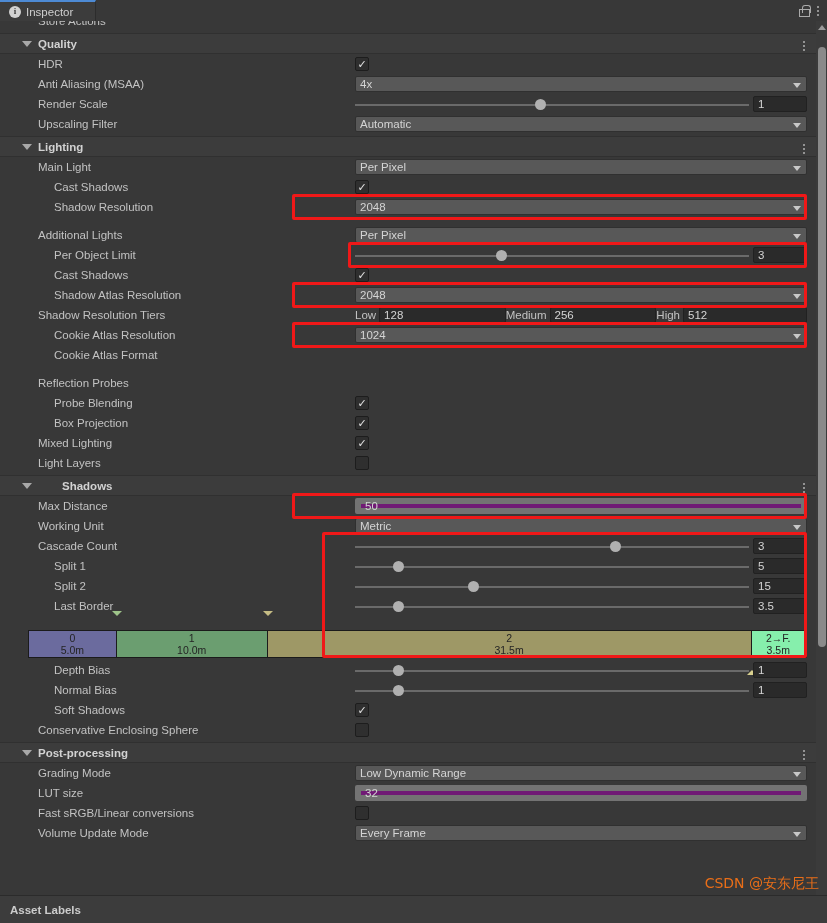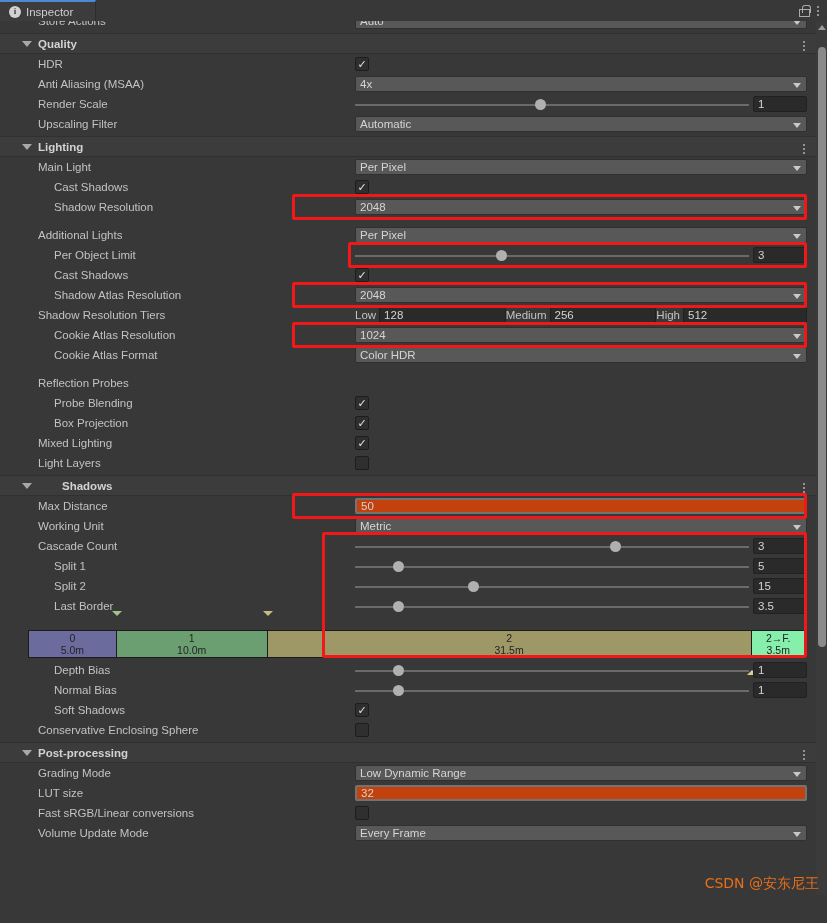--- a/index.html
+++ b/index.html
@@ -86,21 +86,21 @@
     background: #585858; border: 1px solid #303030; border-radius: 2px;
     display: flex; align-items: center; padding: 0 4px; color: #d4d4d4; font-size: 11.5px;
   }
   .dropdown .arrow {
     position: absolute; right: 5px; top: 6px;
     width: 0; height: 0; border-left: 4px solid transparent; border-right: 4px solid transparent;
     border-top: 5px solid #c9c9c9;
   }
   .textfield {
     position: absolute; left: 0; right: 0; top: 2px; height: 16px;
-    background: #c2410c; border: 2px solid #737373; border-radius: 2px;
+    background: #701a75; border: 6px solid #737373; border-radius: 2px;
     display: flex; align-items: center; padding: 0 4px; color: #d4d4d4; font-size: 11.5px;
   }
   .checkbox {
     position: absolute; left: 0; top: 3px; width: 14px; height: 14px;
     background: #2f2f2f; border: 1px solid #1d1d1d; border-radius: 2px;
     display: flex; align-items: center; justify-content: center;
     color: #e2e2e2; font-size: 11px; line-height: 1;
   }
   .checkbox.off { color: transparent; }
 
@@ -198,23 +198,20 @@
           <i></i>
           <i></i>
         </span>
     </div>
   </div>
 
   <div class="body">
     <div class="content" id="content">
         <div class="row" style="position:absolute;left:0;top:-10px;width:816px;">
   <span class="row-label ind1">Store Actions</span>
-  <span class="fieldzone">
-    <span class="dropdown">Auto<span class="arrow"></span></span>
-  </span>
 </div>
         <div class="section" style="position:absolute;left:0;top:12px;width:816px;">
       <span class="tri"></span>
       <span class="stitle">Quality</span>
       <span class="kebab">
             <i></i>
             <i></i>
             <i></i>
           </span>
     </div>
@@ -321,23 +318,20 @@
           </span>
       </div>
         <div class="row" style="position:absolute;left:0;top:304px;width:816px;">
         <span class="row-label ind2">Cookie Atlas Resolution</span>
         <span class="fieldzone">
             <span class="dropdown">1024<span class="arrow"></span></span>
           </span>
       </div>
         <div class="row" style="position:absolute;left:0;top:324px;width:816px;">
         <span class="row-label ind2">Cookie Atlas Format</span>
-        <span class="fieldzone">
-            <span class="dropdown">Color HDR<span class="arrow"></span></span>
-          </span>
       </div>
         <div class="row" style="position:absolute;left:0;top:352px;width:816px;">
         <span class="row-label ind1">Reflection Probes</span>
         <span class="fieldzone"></span>
       </div>
         <div class="row" style="position:absolute;left:0;top:372px;width:816px;">
         <span class="row-label ind2">Probe Blending</span>
         <span class="fieldzone">
             <span class="checkbox ">✓</span>
           </span>
@@ -526,13 +520,16 @@
         <div class="redbox" style="top:511px;left:322px;right:9px;height:126px;border-color:#f01818"></div>
       </div>
   </div>
 
   <div class="scrollbar">
     <div class="scroll-up"></div>
     <div class="scroll-thumb" id="scroll-thumb" style="top: 26px; height: 600px;"></div>
   </div>
 
   <div class="watermark">CSDN @安东尼王</div>
+  <div class="assetbar">
+    <span class="alabel">Asset Labels</span>
+  </div>
 </div>
 
 </body></html>

